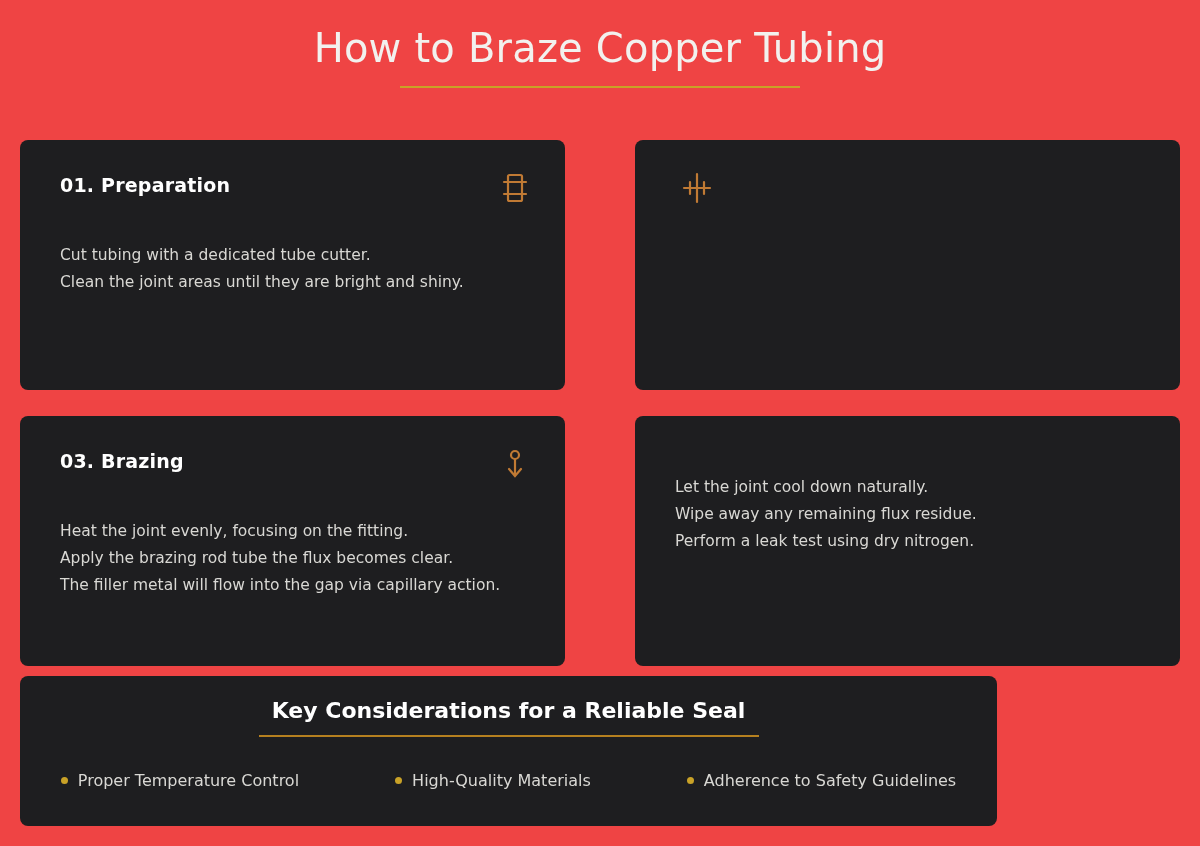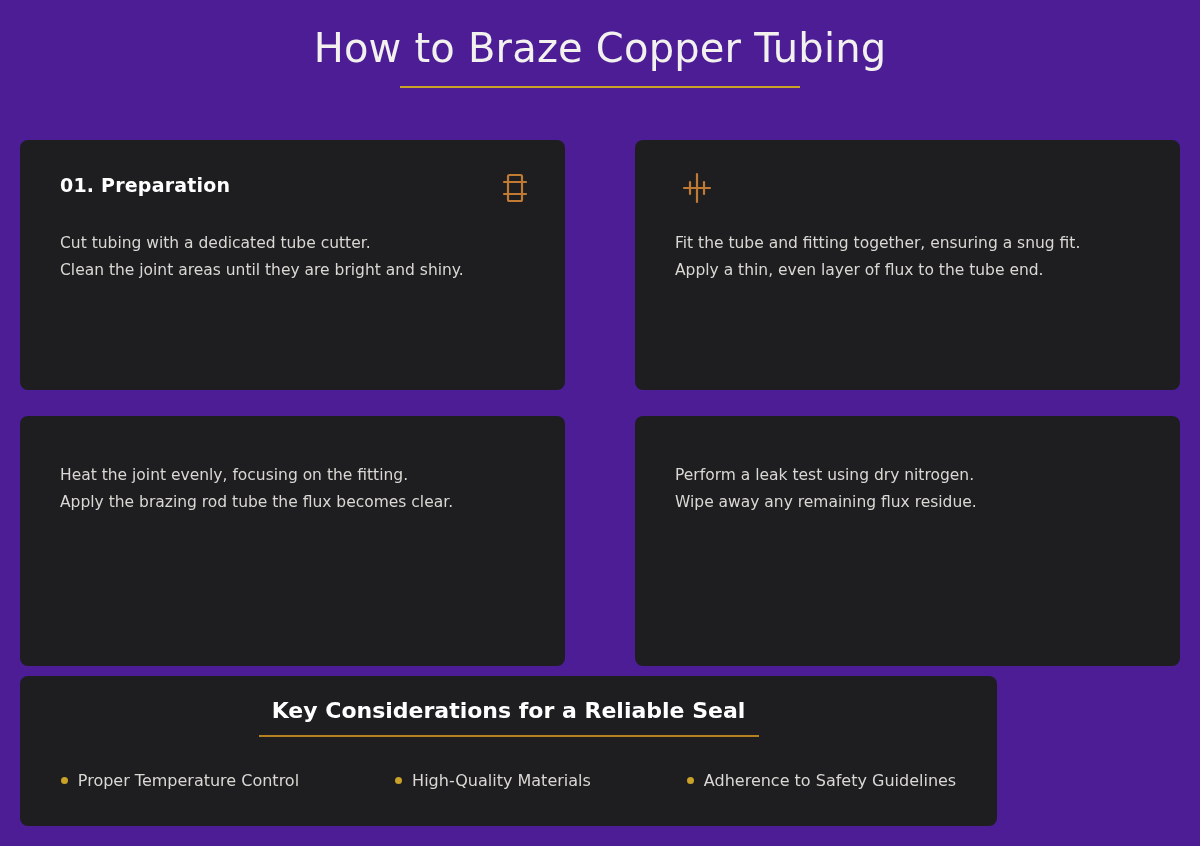--- a/index.html
+++ b/index.html
@@ -7,21 +7,21 @@
     width: 1200px;
     height: 846px;
     background: #111112;
     font-family: "Liberation Sans", sans-serif;
     overflow: hidden;
   }
   .page {
     position: relative;
     width: 1200px;
     height: 846px;
-    background: #4c1d95;
+    background: #ef4444;
   }
 
   
   .header {
     padding-top: 24px;
     text-align: center;
   }
   .header h1 {
     font-family: "DejaVu Sans", sans-serif;
     font-weight: 400;
@@ -71,21 +71,21 @@
   .card-icon {
     width: 44px;
     height: 44px;
     flex: 0 0 44px;
     display: flex;
     align-items: center;
     justify-content: center;
   }
   .card-icon svg { display: block; }
   .card-body {
-    margin-top: 20px;
+    margin-top: 32px;
   }
   .card-body .line {
     font-family: "DejaVu Sans", sans-serif;
     font-size: 15.5px;
     line-height: 27px;
     color: #d9d8d4;
     white-space: nowrap;
   }
 
   
@@ -168,37 +168,45 @@
       <div class="card-head">
         <div class="card-icon">
           <svg width="40" height="40" viewBox="0 0 40 40" fill="none" stroke="#c07a34" stroke-width="2.2" stroke-linecap="round">
             <line x1="20" y1="6" x2="20" y2="34"></line>
             <line x1="7" y1="20" x2="33" y2="20"></line>
             <line x1="13" y1="14" x2="13" y2="26"></line>
             <line x1="27" y1="14" x2="27" y2="26"></line>
           </svg>
         </div>
       </div>
-      <div class="card-body">
-        <div class="line">Fit the tube and fitting together, ensuring a snug fit.</div>
-        <div class="line">Apply a thin, even layer of flux to the tube end.</div>
-      </div>
-    </div>
-
-    <div class="card">
+    </div>
+
+    <div class="card">
+      <div class="card-head">
+        <div class="card-title">03. Brazing</div>
+        <div class="card-icon">
+          <svg width="40" height="40" viewBox="0 0 40 40" fill="none" stroke="#c07a34" stroke-width="2.2" stroke-linecap="round">
+            <circle cx="20" cy="11" r="4"></circle>
+            <line x1="20" y1="15" x2="20" y2="31"></line>
+            <polyline points="14,25 20,32 26,25"></polyline>
+          </svg>
+        </div>
+      </div>
       <div class="card-body">
         <div class="line">Heat the joint evenly, focusing on the fitting.</div>
         <div class="line">Apply the brazing rod tube the flux becomes clear.</div>
+        <div class="line">The filler metal will flow into the gap via capillary action.</div>
       </div>
     </div>
 
     <div class="card">
       <div class="card-body">
+        <div class="line">Let the joint cool down naturally.</div>
+        <div class="line">Wipe away any remaining flux residue.</div>
         <div class="line">Perform a leak test using dry nitrogen.</div>
-        <div class="line">Wipe away any remaining flux residue.</div>
       </div>
     </div>
 
   </div>
 
   <div class="footer">
     <h2>Key Considerations for a Reliable Seal</h2>
     <div class="rule"></div>
     <div class="considerations">
       <div class="consideration">

